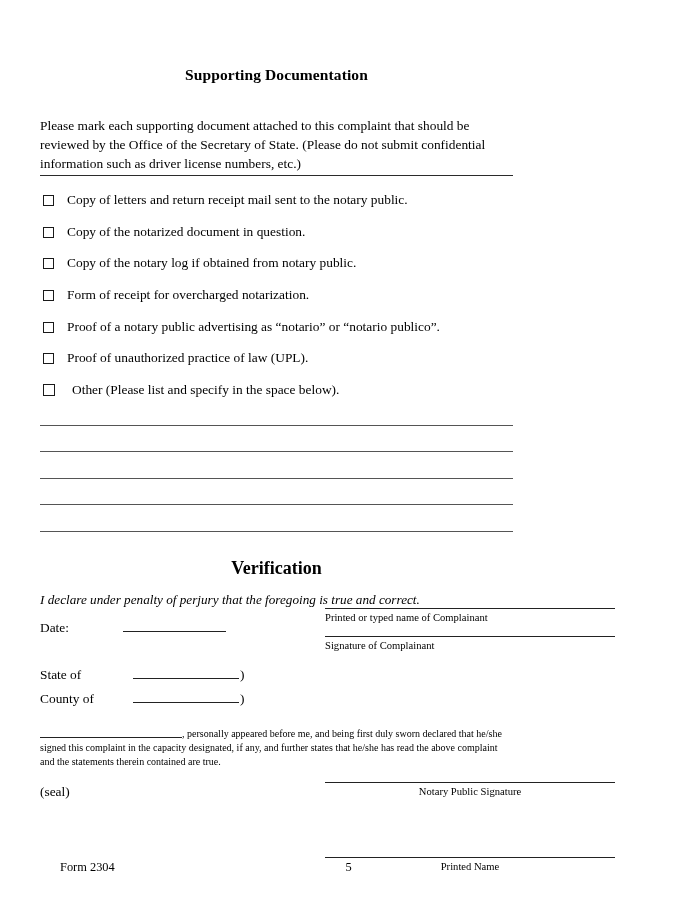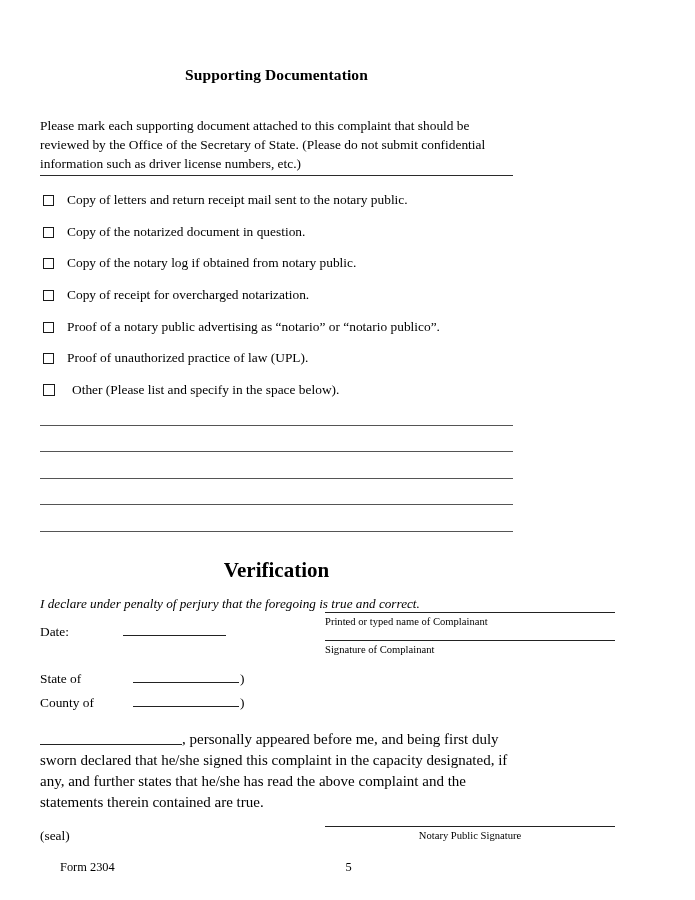--- a/index.html
+++ b/index.html
@@ -91,21 +91,21 @@
   .blank-line {
     height: 0;
     border-bottom: 1.3px solid #555555;
     margin-bottom: 25.5px;
   }
   .blank-line:last-child { margin-bottom: 0; }
 
   
   .verif-title {
     text-align: center;
-    font-size: 21px;
+    font-size: 18px;
     font-weight: bold;
     margin: 0;
     padding-top: 26px;
   }
   .verif-declare {
     font-style: italic;
     font-size: 13.2px;
     margin: 0;
     padding-top: 13px;
   }
@@ -164,21 +164,21 @@
   .sig-caption {
     font-size: 10.6px;
     line-height: 1.25;
     padding-top: 2px;
   }
 
   
   .sworn {
     margin: 0;
     padding-top: 10px;
-    font-size: 15px;
+    font-size: 10px;
     line-height: 1.40;
   }
   .sworn-blank {
     display: inline-block;
     width: 142px;
     border-bottom: 1.3px solid #222222;
     height: 12px;
     vertical-align: -1px;
   }
 
@@ -250,21 +250,21 @@
       <span class="check-label">Copy of the notarized document in question.</span>
     </div>
 
     <div class="check-row">
       <span class="checkbox"></span>
       <span class="check-label">Copy of the notary log if obtained from notary public.</span>
     </div>
 
     <div class="check-row">
       <span class="checkbox"></span>
-      <span class="check-label">Copy of receipt for overcharged notarization.</span>
+      <span class="check-label">Form of receipt for overcharged notarization.</span>
     </div>
 
     <div class="check-row">
       <span class="checkbox"></span>
       <span class="check-label">Proof of a notary public advertising as “notario” or “notario publico”.</span>
     </div>
 
     <div class="check-row">
       <span class="checkbox"></span>
       <span class="check-label">Proof of unauthorized practice of law (UPL).</span>

